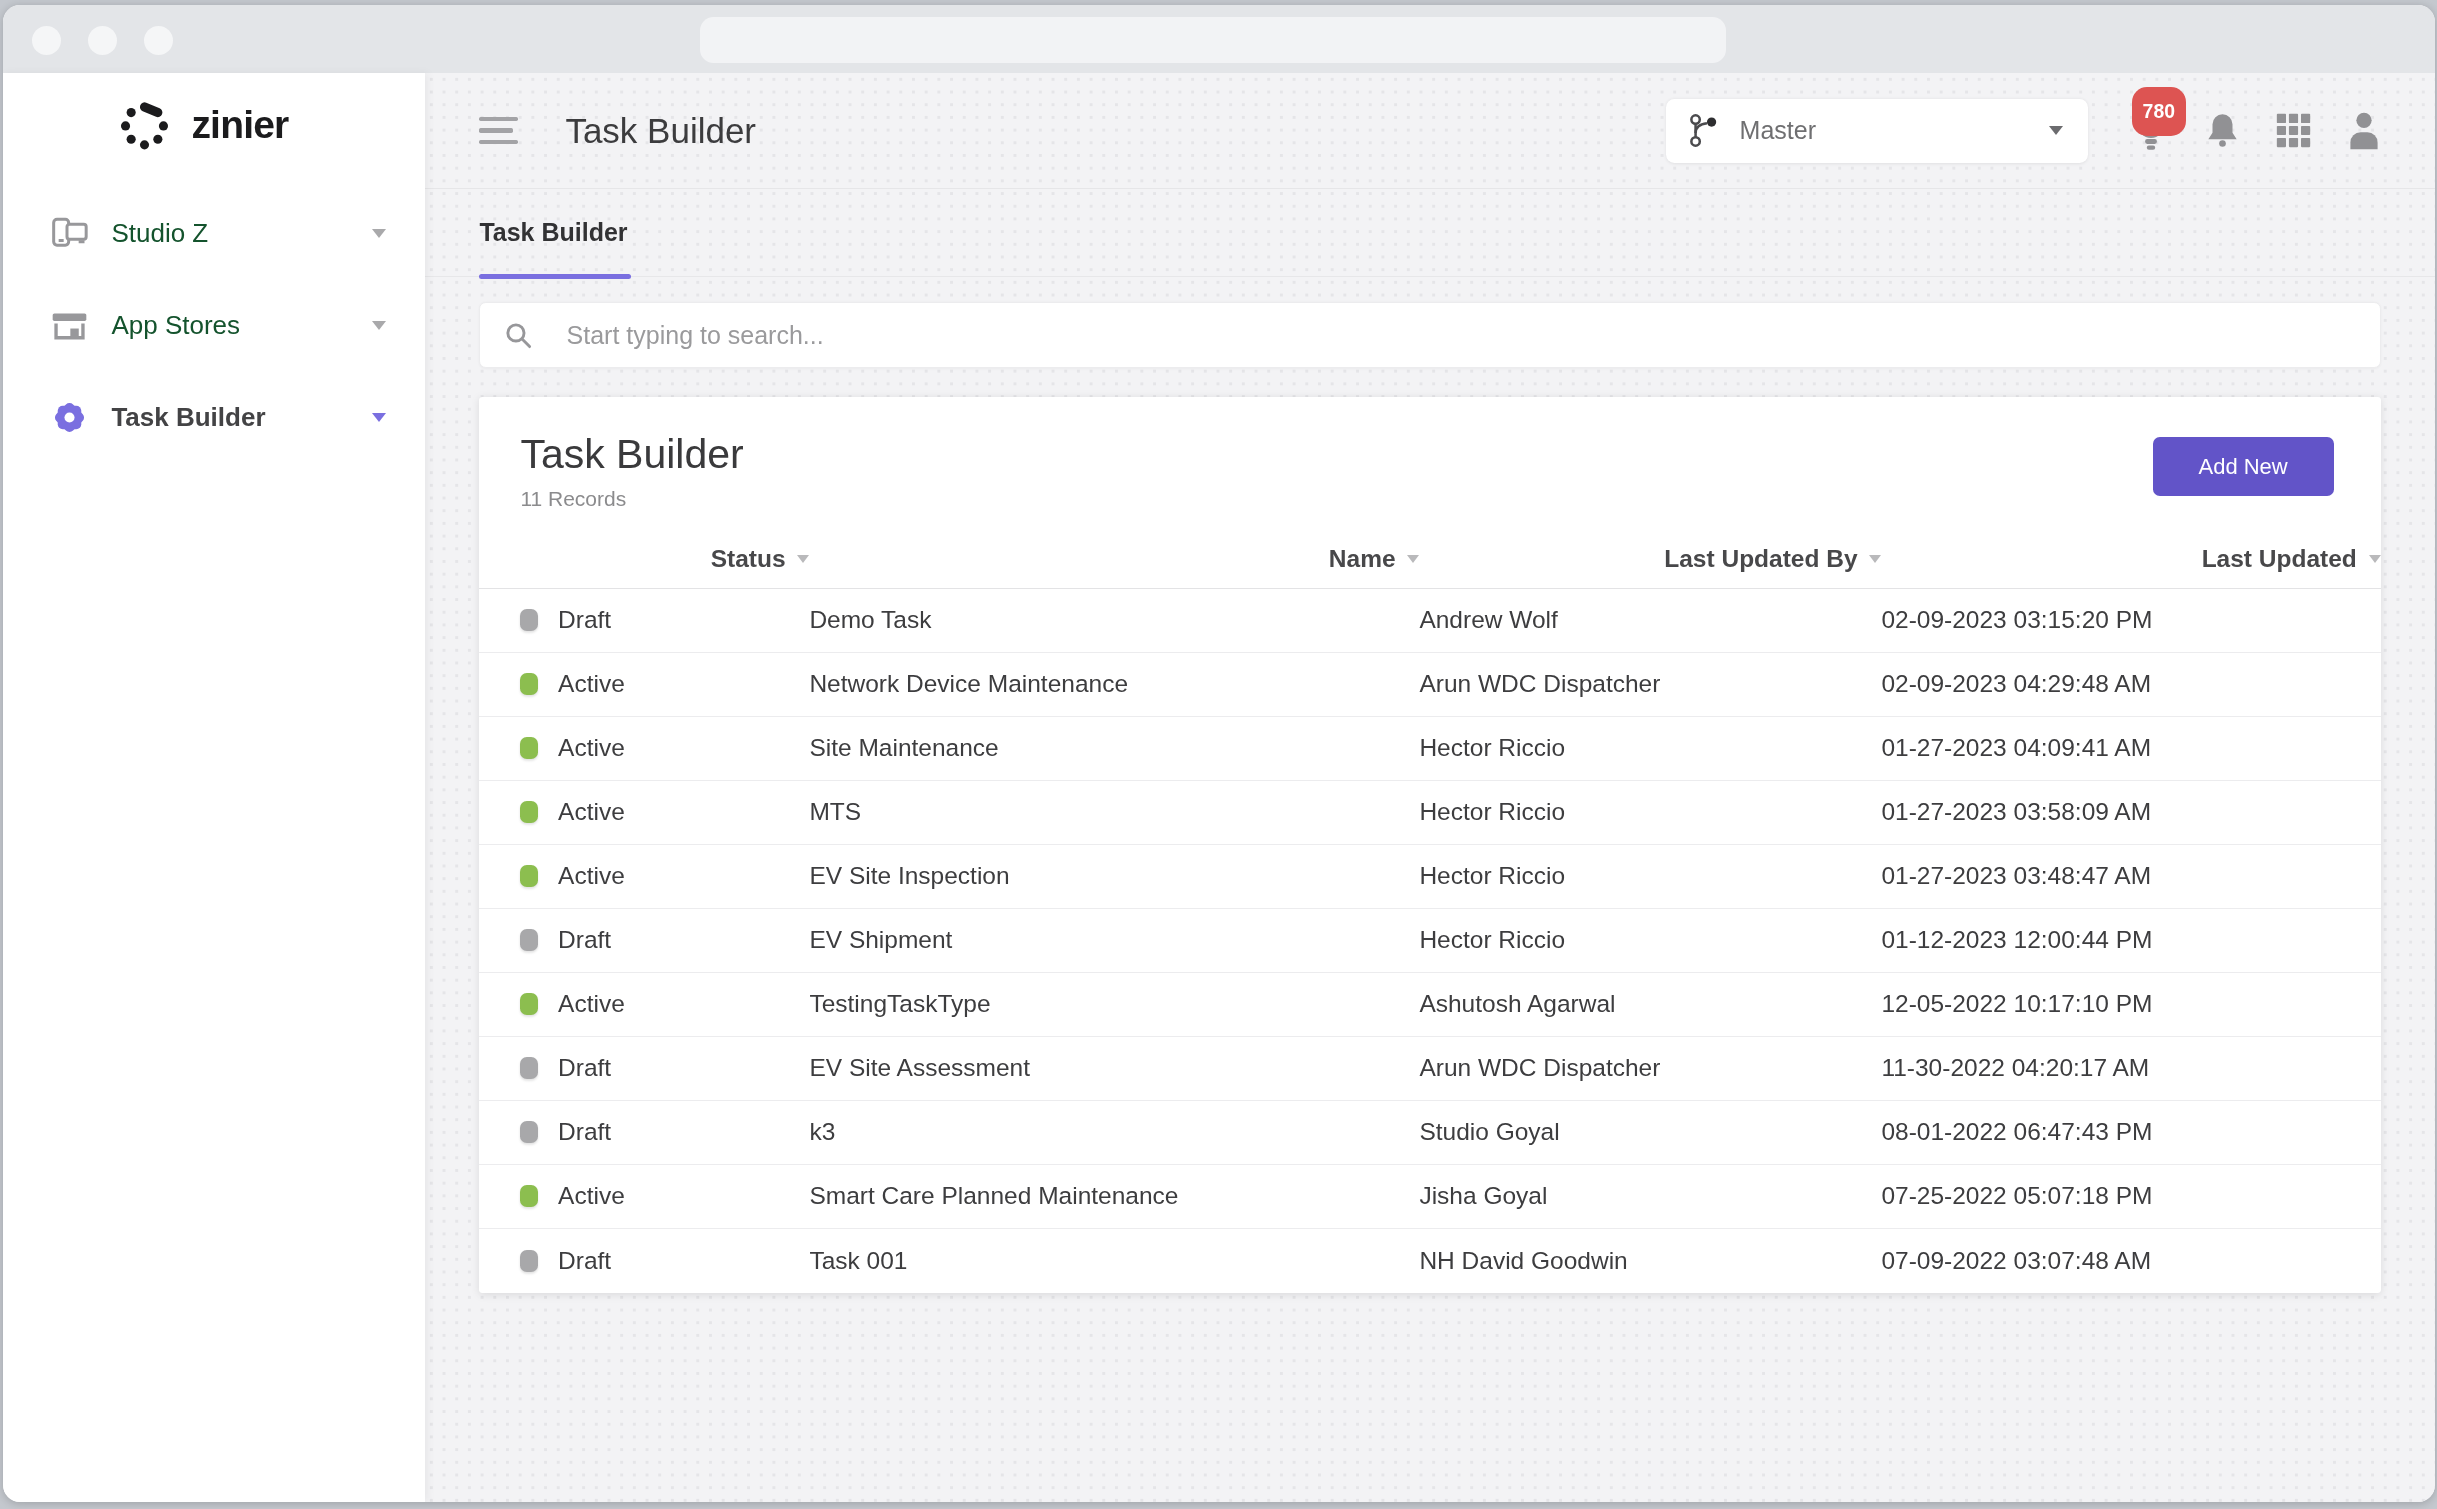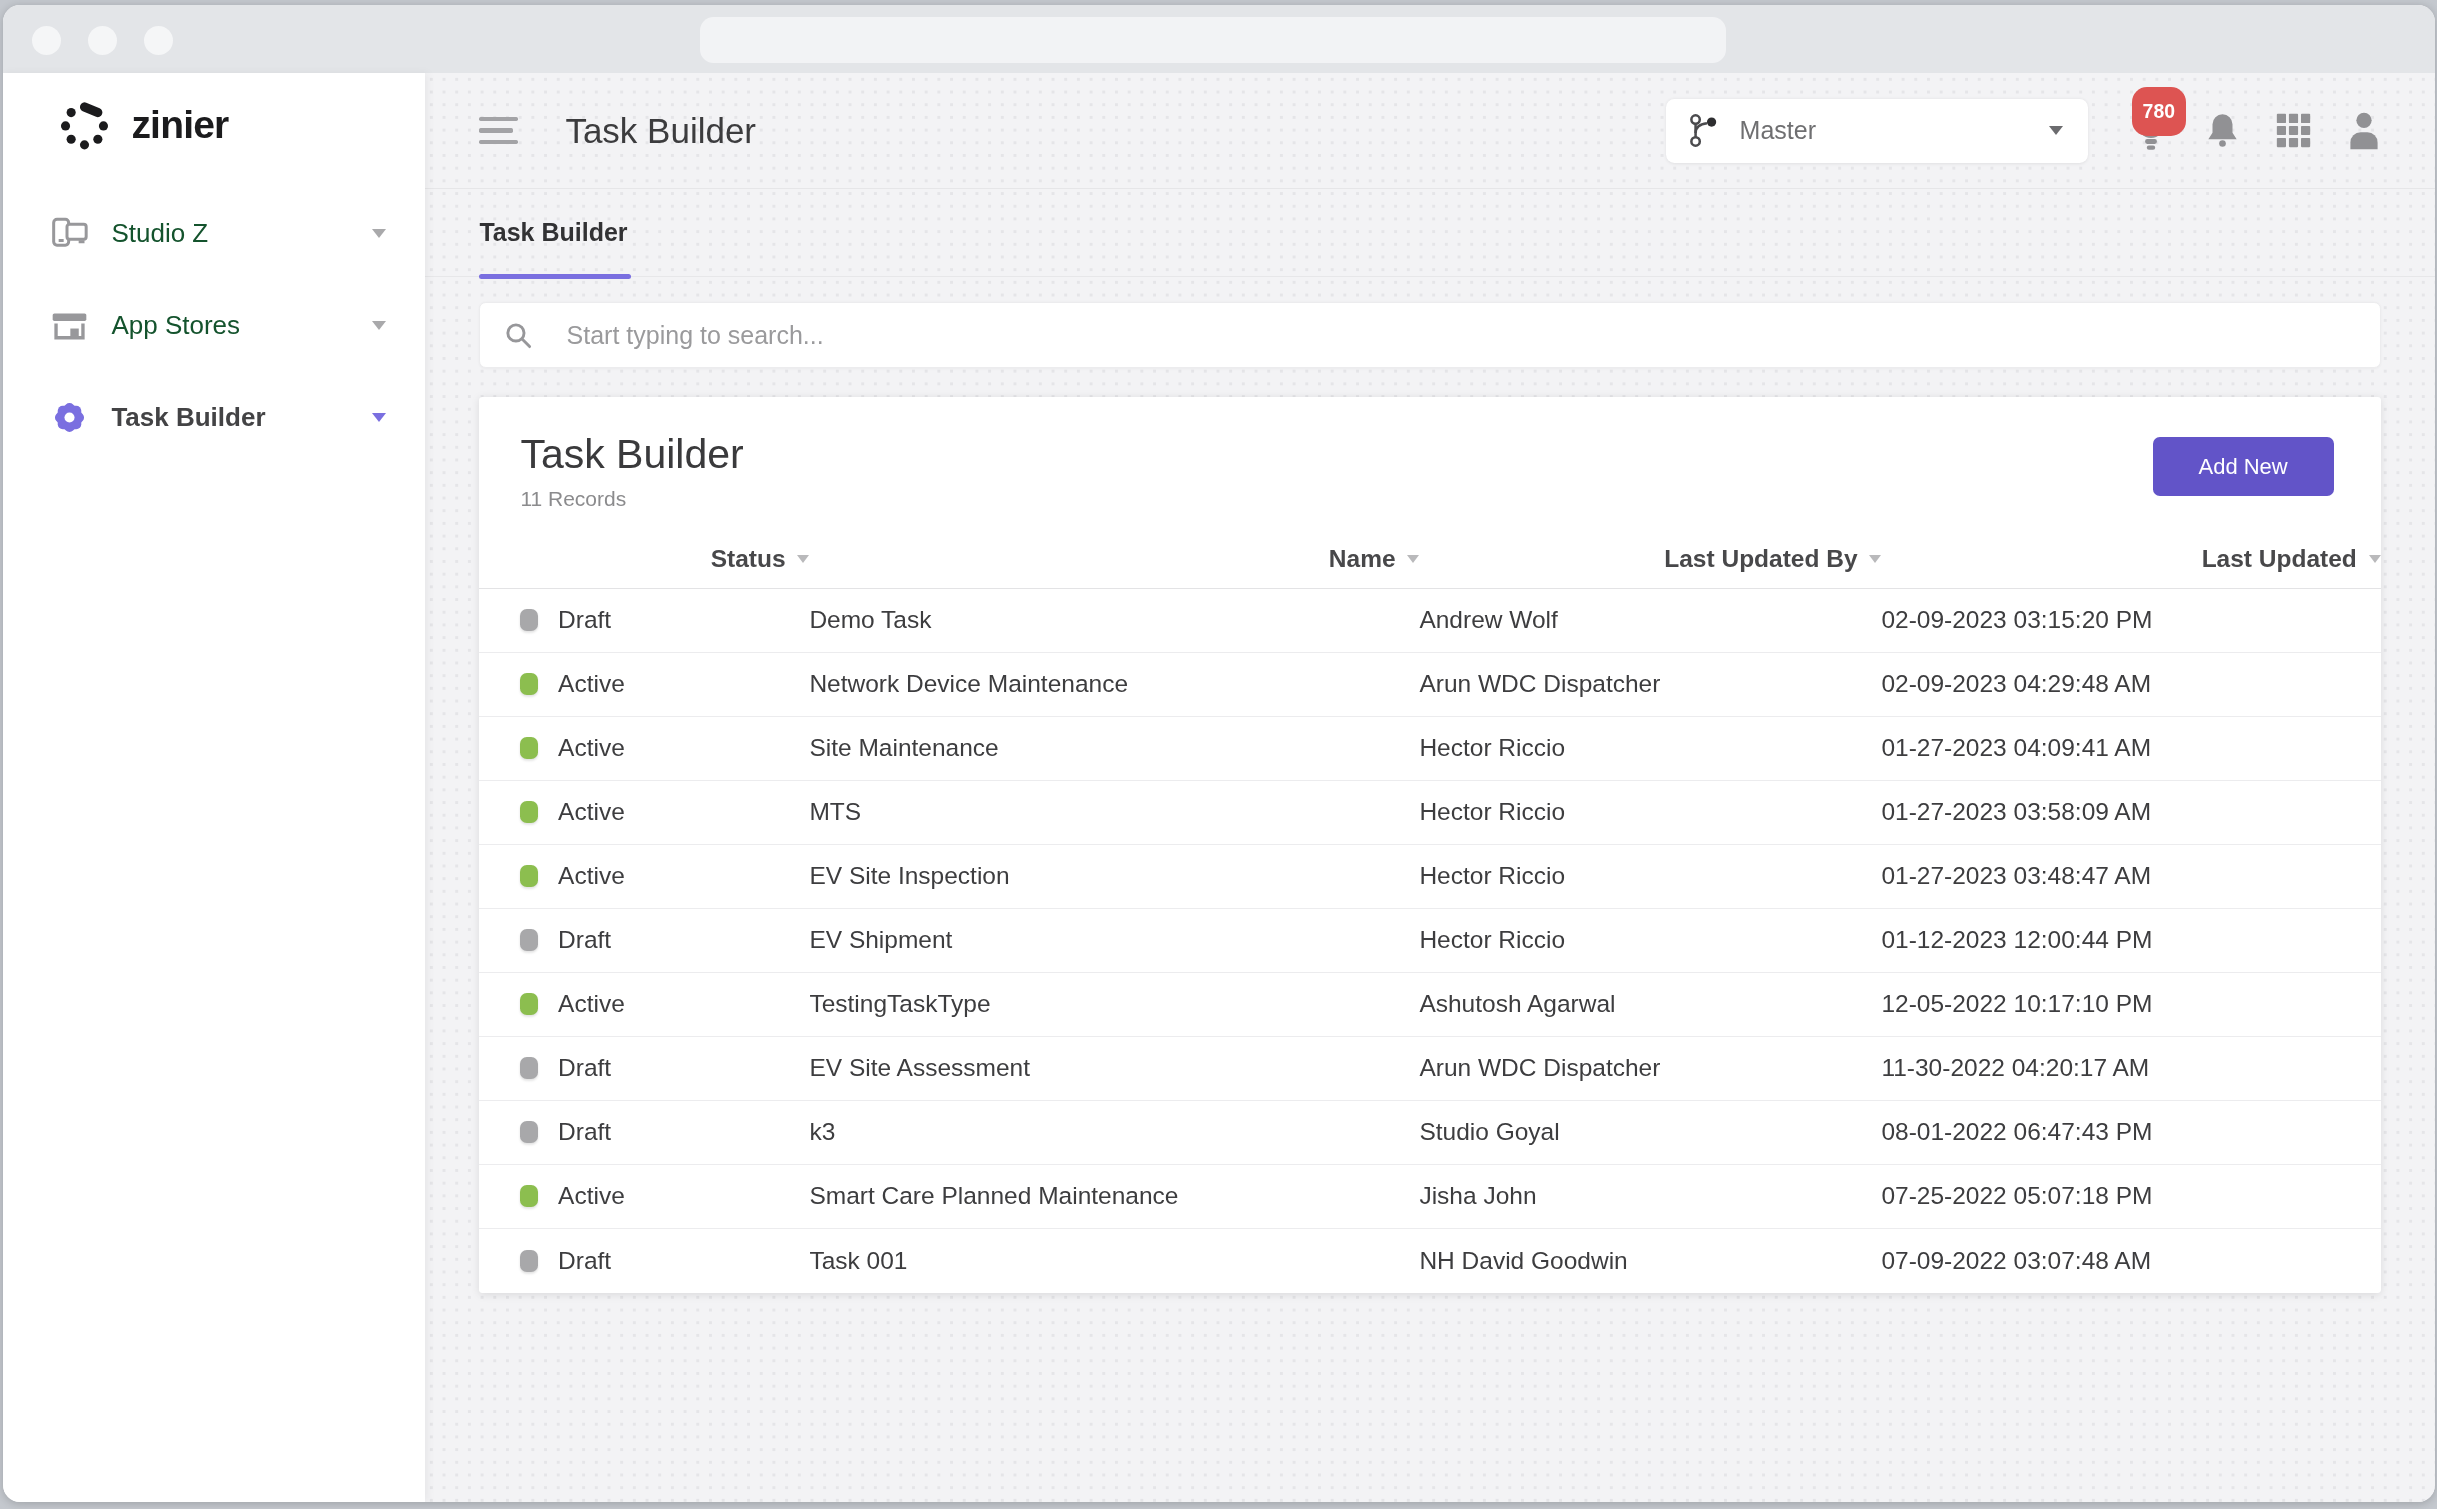--- a/index.html
+++ b/index.html
@@ -28,21 +28,21 @@
     display:flex;flex-direction:column;
   }
   
   .titlebar{height:68px;background:#e3e5e8;flex:0 0 auto;position:relative;}
   .traffic{position:absolute;top:21px;left:29px;display:flex;gap:27px;}
   .traffic span{width:29px;height:29px;border-radius:50%;background:#f5f6f7;display:block;}
   .addressbar{position:absolute;left:697px;top:11.8px;width:1026px;height:46px;border-radius:13.5px;background:#f2f3f5;}
   
   .app{flex:1;display:flex;min-height:0;}
   .sidebar{width:422px;background:#ffffff;z-index:2;box-shadow:2.5px 0 8.4px rgba(0,0,0,.05);flex:0 0 auto;}
-  .logo-row{height:103px;display:flex;align-items:center;padding-left:52px;}
+  .logo-row{height:103px;display:flex;align-items:center;padding-left:112px;}
   .logo-mark{width:59px;height:59px;}
   .logo-text{font-size:39px;font-weight:bold;letter-spacing:-0.8px;color:#1b1b1d;margin-left:17px;}
   .nav{padding-top:11.8px;}
   .nav-item{height:92px;display:flex;align-items:center;padding:0 39px 0 47px;cursor:pointer;}
   .nav-icon{width:39px;display:flex;justify-content:center;}
   .nav-label{font-size:26px;color:#14532d;margin-left:22px;}
   .nav-item.active .nav-label{color:#434345;font-weight:bold;}
   .chev{width:0;height:0;border-left:7.6px solid transparent;border-right:7.6px solid transparent;border-top:9.3px solid #a9a9ab;margin-left:auto;}
   .chev.purple{border-top-color:var(--accent-light);}
   
@@ -356,21 +356,21 @@
               <div>Studio Goyal</div>
               <div>08-01-2022 06:47:43 PM</div>
             </div>
 
             <div class="trow">
               <div class="status-cell">
                 <span class="chip chip-active"></span>
                 <span>Active</span>
               </div>
               <div>Smart Care Planned Maintenance</div>
-              <div>Jisha John</div>
+              <div>Jisha Goyal</div>
               <div>07-25-2022 05:07:18 PM</div>
             </div>
 
             <div class="trow">
               <div class="status-cell">
                 <span class="chip chip-draft"></span>
                 <span>Draft</span>
               </div>
               <div>Task 001</div>
               <div>NH David Goodwin</div>

